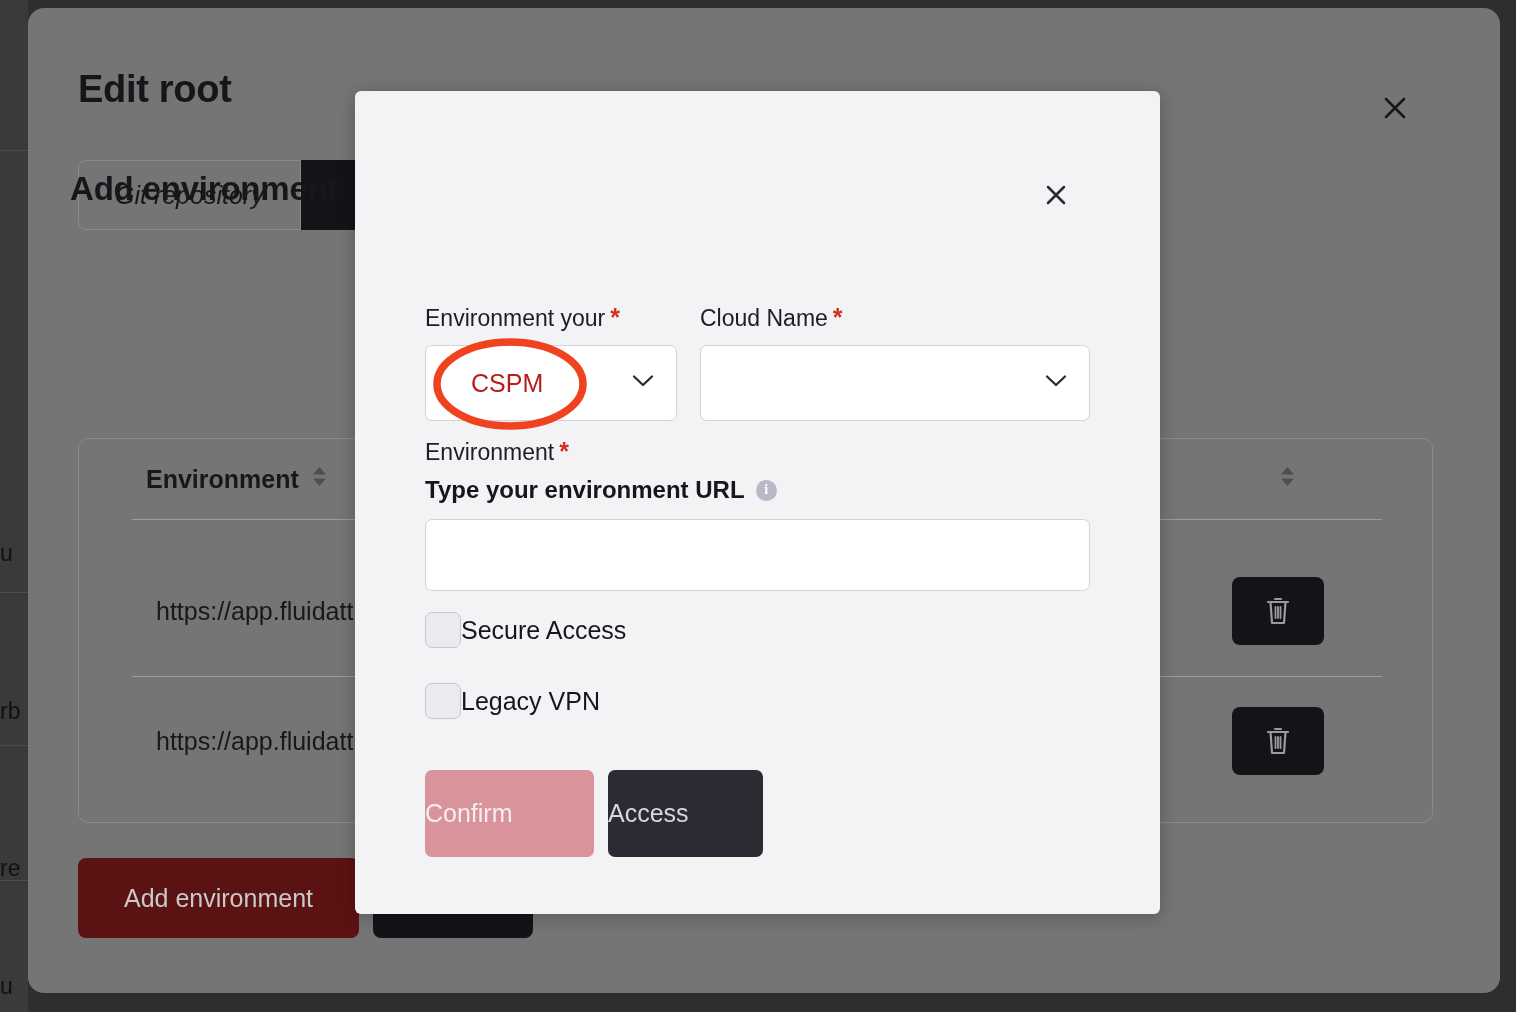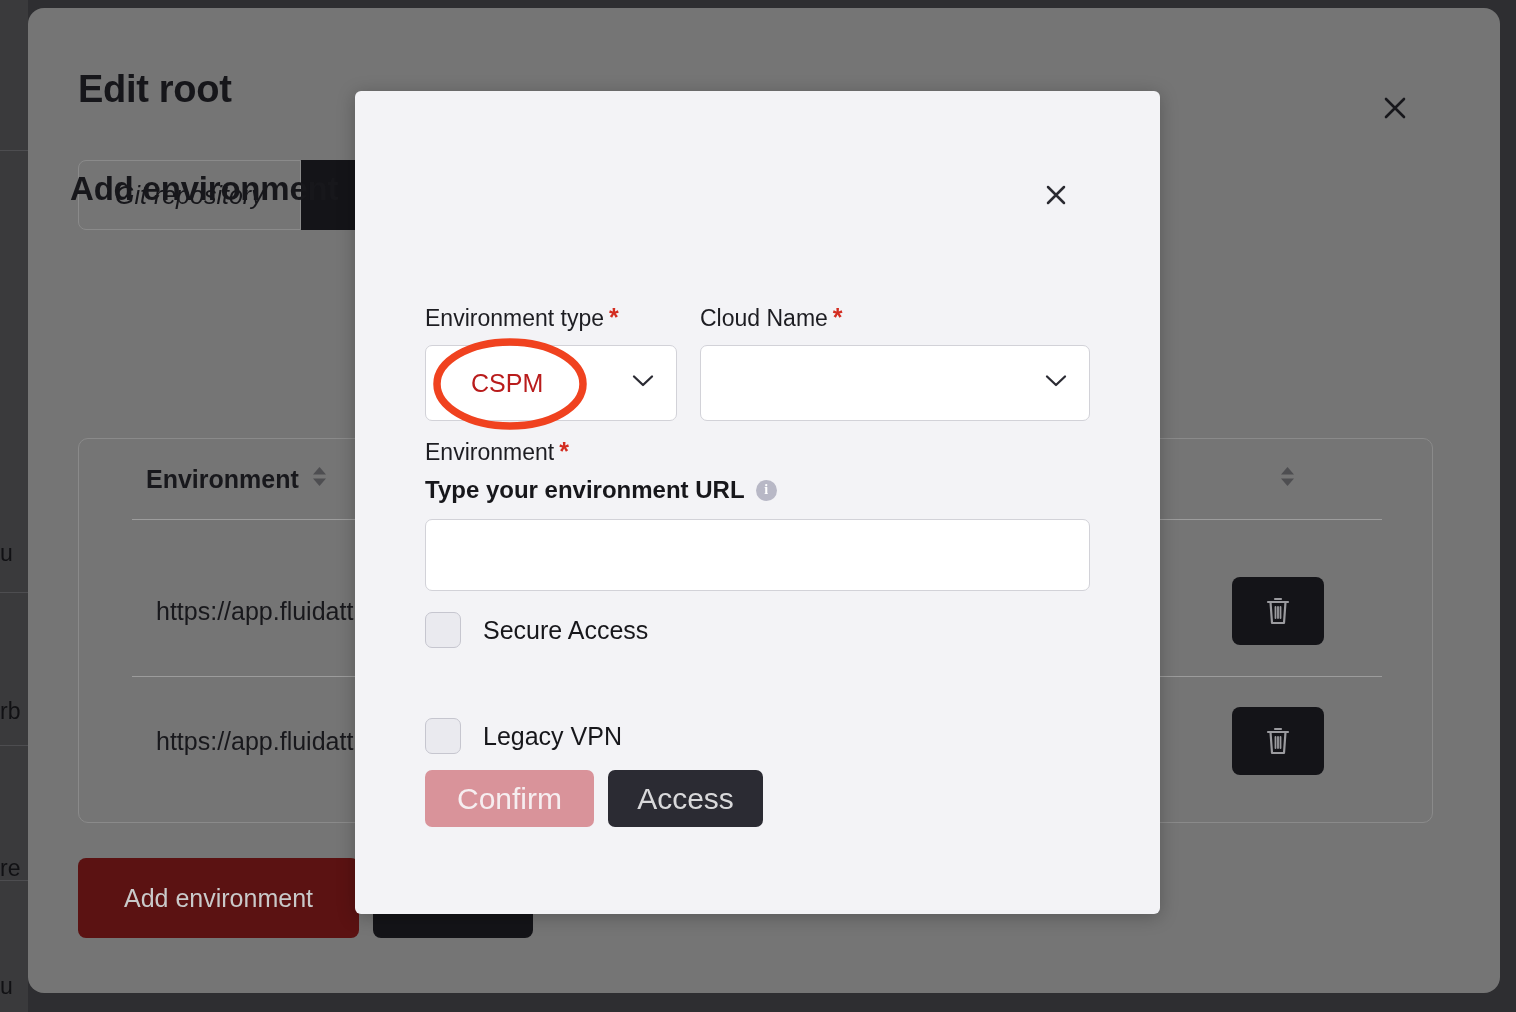--- a/index.html
+++ b/index.html
@@ -325,44 +325,42 @@
     color: #16161a;
     font-family: "Liberation Sans", sans-serif;
     outline: none;
   }
 
   .cb-row {
     position: absolute;
     left: 425px;
     display: flex;
     align-items: center;
-    gap: 22px;
     cursor: pointer;
   }
   .cb-box {
     width: 36px;
     height: 36px;
     background: #eaeaef;
     border: 1px solid #c6c6cf;
     border-radius: 7px;
     box-sizing: border-box;
   }
   .cb-lbl {
     font-size: 25px;
     color: #17171b;
   }
 
   .m-btn {
     position: absolute;
-    height: 57px;
+    height: 87px;
     border-radius: 7px;
     display: flex;
     align-items: center;
-    justify-content: center;
-    font-size: 30px;
+    font-size: 25px;
     cursor: pointer;
     box-sizing: border-box;
   }
   .m-btn.confirm {
     left: 425px;
     top: 770px;
     width: 169px;
     background: #d9939a;
     color: #f6eef0;
   }
@@ -474,21 +472,21 @@
 
 <div class="modal-title">Add environment</div>
 
 <div class="modal-close">
   <svg width="20" height="20" viewBox="0 0 20 20" aria-hidden="true">
     <path d="M2 2 L18 18 M18 2 L2 18" stroke="#2a2a31" stroke-width="2.5" stroke-linecap="round" fill="none"></path>
   </svg>
 </div>
 
 <div class="fld-label" style="left:425px; top:303px;">
-  <span>Environment type</span><span class="req">*</span>
+  <span>Environment your</span><span class="req">*</span>
 </div>
 <div class="select-ctl" style="left:425px; top:345px; width:252px; height:76px;">
   <span class="select-val">CSPM</span>
   <span class="chev">
     <svg width="22" height="14" viewBox="0 0 22 14" aria-hidden="true">
       <path d="M2 2.5 L11 11 L20 2.5" stroke="#2b2b33" stroke-width="2.3" fill="none" stroke-linecap="round" stroke-linejoin="round"></path>
     </svg>
   </span>
 </div>
 
@@ -510,21 +508,21 @@
 <div class="url-label">
   <span>Type your environment URL</span>
   <span class="info-ico">i</span>
 </div>
 <input class="url-input" type="text" value="" style="">
 
 <div class="cb-row" style="top:612px;">
   <span class="cb-box"></span>
   <span class="cb-lbl">Secure Access</span>
 </div>
-<div class="cb-row" style="top:683px;margin-top:35px;">
+<div class="cb-row" style="top:683px;">
   <span class="cb-box"></span>
   <span class="cb-lbl">Legacy VPN</span>
 </div>
 
 <div class="m-btn confirm">
   <span>Confirm</span>
 </div>
 <div class="m-btn cancel">
   <span>Access</span>
 </div>

